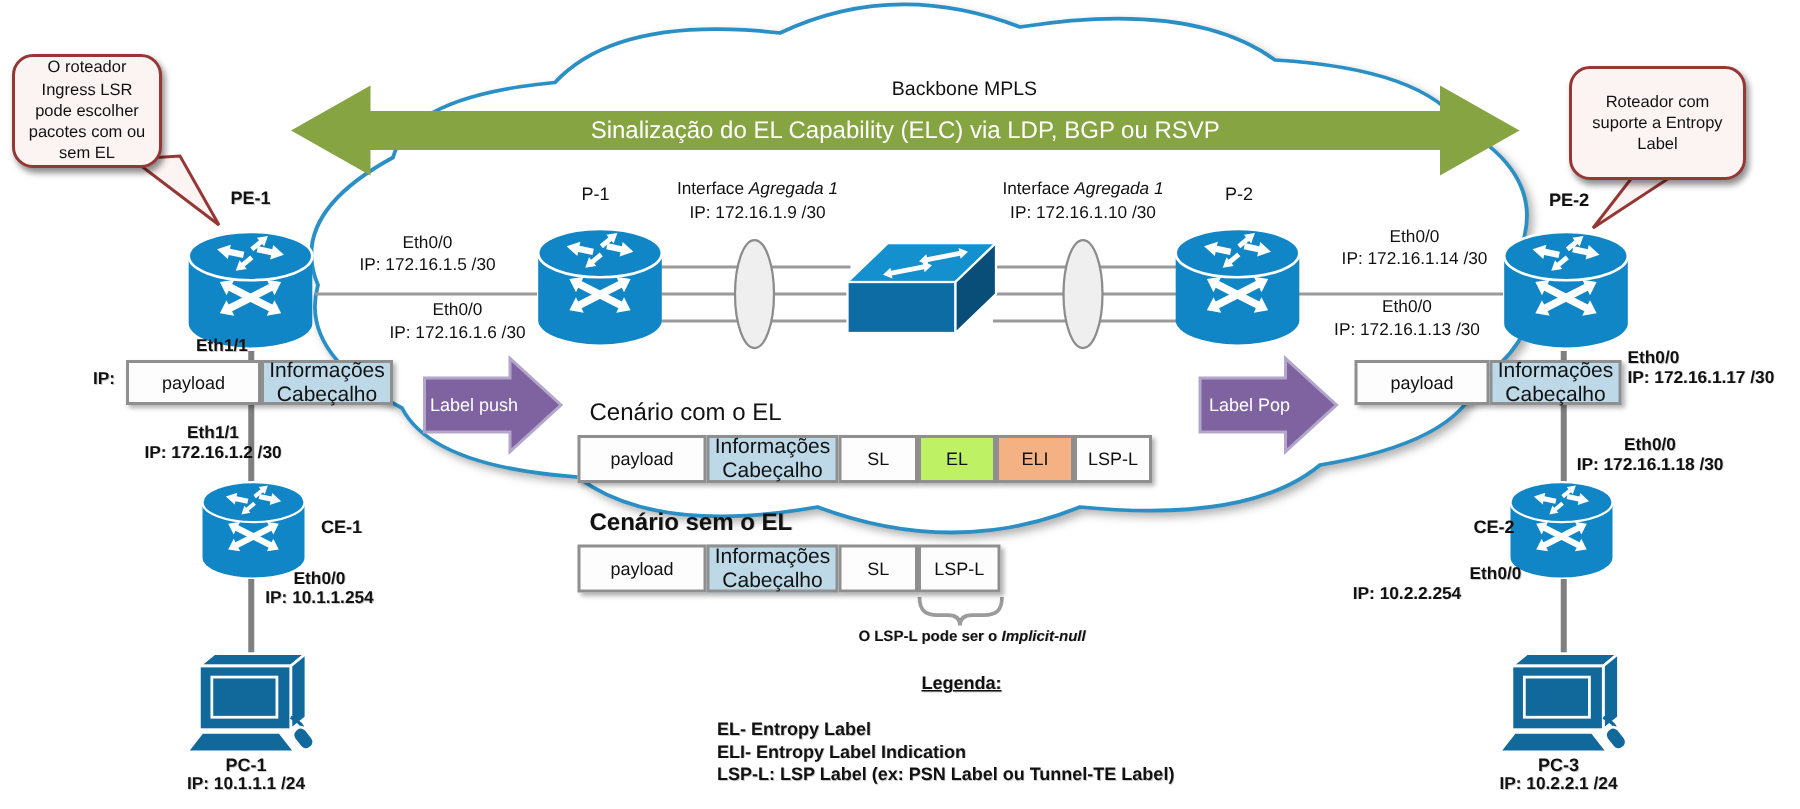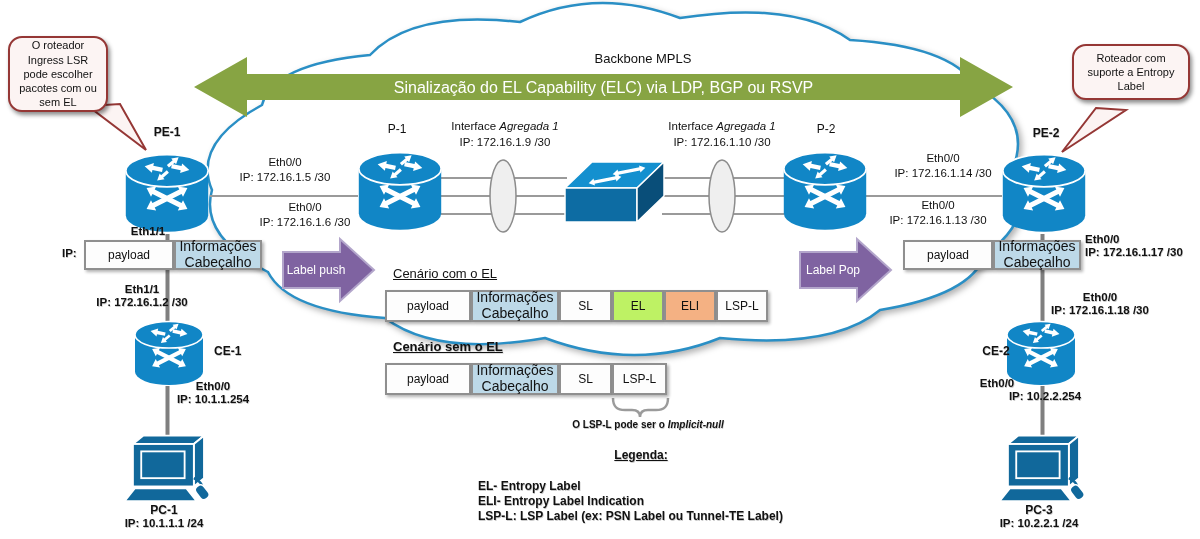--- a/index.html
+++ b/index.html
@@ -17,21 +17,21 @@
        box-shadow:2px 2px 3px rgba(0,0,0,0.30);z-index:3;}
   .hdr{background:#bdd9e8;font-size:14px;line-height:1.12;padding:0 3px;}
   .elbox{background:#bef264;}
   .elibox{background:#f4b183;}
   .callout{position:absolute;box-sizing:border-box;border:2px solid #953735;border-radius:14px;
            background:#fcf4f3;box-shadow:2px 3px 4px rgba(0,0,0,0.45);display:flex;align-items:center;
            justify-content:center;text-align:center;font-size:11px;line-height:1.3;padding:4px;z-index:3;}
   .bandtext{position:absolute;left:247px;top:79px;width:713px;text-align:center;color:#ffffff;
             font-size:16px;z-index:3;white-space:nowrap;}
   .arrowtext{position:absolute;transform:translateX(-50%);color:#ffffff;font-size:12px;z-index:3;white-space:nowrap;}
-  .ptitle{font-size:13px;text-decoration:underline;}
+  .ptitle{font-size:16px;}
   .legend-line{position:absolute;left:478px;white-space:nowrap;font-size:12px;z-index:3;}
   .note{font-size:10px;}
   .u{text-decoration:underline;text-align:right;}
 </style>
 </head>
 <body>
 
 <div id="canvas">
 
 <svg id="diagram-svg" width="1200" height="539" viewBox="0 0 1200 539">
@@ -135,21 +135,21 @@
   </g>
 
   <g>
     <path d="M613,398 C613,407 617,410 625,410 L632,410 C637,410 640,412 640,417 C640,412 643,410 648,410 L656,410 C664,410 668,407 668,398" fill="none" stroke="#9b9b9b" stroke-width="2.5"></path>
   </g>
 </svg>
 
 <div class="callout" style="left:8px;top:36px;width:100px;height:76px">
   <span>O roteador Ingress LSR pode escolher pacotes com ou sem EL</span>
 </div>
-<div class="callout" style="left:1072px;top:44px;width:118px;height:56px">
+<div class="callout" style="left:1046px;top:44px;width:118px;height:76px">
   <span>Roteador com suporte a Entropy Label</span>
 </div>
 
 <div class="lblc" style="left:643px;top:52px;font-size:13px">Backbone MPLS</div>
 <div class="bandtext">Sinalização do EL Capability (ELC) via LDP, BGP ou RSVP</div>
 
 <div class="lblc dev g" style="left:167px;top:126px">PE-1</div>
 <div class="lblc dev" style="left:397px;top:123px">P-1</div>
 <div class="lblc dev" style="left:826px;top:123px">P-2</div>
 <div class="lblc dev g" style="left:1046px;top:127px">PE-2</div>
@@ -179,21 +179,21 @@
 <div class="lblc g" style="left:142px;top:296px">IP: 172.16.1.2 /30</div>
 <div class="lblc g" style="left:213px;top:380px">Eth0/0</div>
 <div class="lblc g" style="left:213px;top:393px">IP: 10.1.1.254</div>
 <div class="lblc g" style="left:164px;top:517px">IP: 10.1.1.1 /24</div>
 
 <div class="lbl-l g" style="left:1085px;top:233px">Eth0/0</div>
 <div class="lbl-l g" style="left:1085px;top:246px">IP: 172.16.1.17 /30</div>
 <div class="lblc g" style="left:1100px;top:291px">Eth0/0</div>
 <div class="lblc g" style="left:1100px;top:304px">IP: 172.16.1.18 /30</div>
 <div class="lblc g" style="left:997px;top:377px">Eth0/0</div>
-<div class="lblc g" style="left:1045px;top:390px">IP: 10.2.2.254</div>
+<div class="lblc g" style="left:938px;top:390px">IP: 10.2.2.254</div>
 <div class="lblc g" style="left:1039px;top:517px">IP: 10.2.2.1 /24</div>
 
 <div class="arrowtext" style="left:316px;top:263px">Label push</div>
 <div class="arrowtext" style="left:833px;top:263px">Label Pop</div>
 
 <div class="box" style="left:84px;top:240px;width:90px;height:30px">payload</div>
 <div class="box hdr" style="left:174px;top:240px;width:88px;height:30px">Informações Cabeçalho</div>
 
 <div class="box" style="left:903px;top:240px;width:90px;height:30px">payload</div>
 <div class="box hdr" style="left:993px;top:240px;width:88px;height:30px">Informações Cabeçalho</div>

